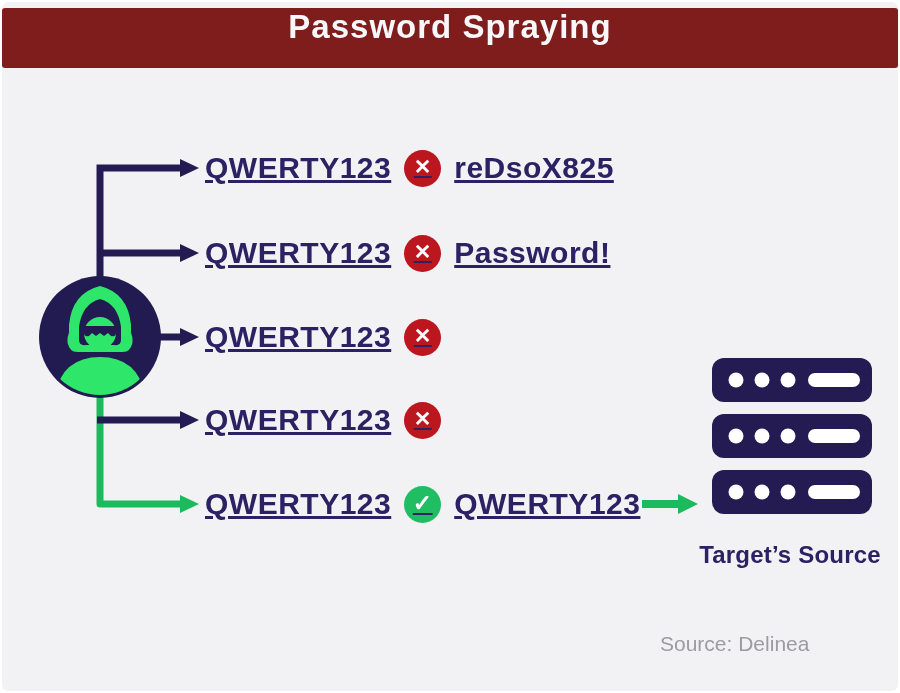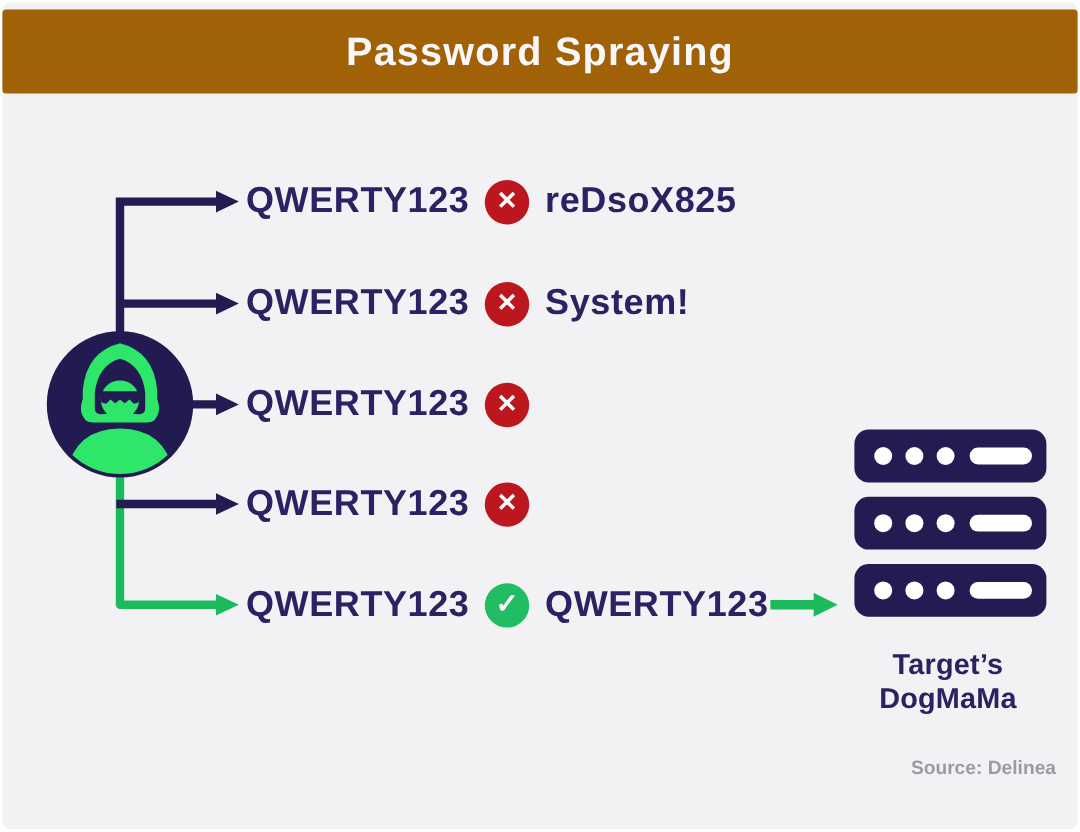--- a/index.html
+++ b/index.html
@@ -5,50 +5,51 @@
   html,body{margin:0;padding:0;background:#ffffff;}
   #canvas{
     position:relative;width:900px;height:693px;overflow:hidden;
     font-family:"Liberation Sans",sans-serif;background:#ffffff;
   }
   .stage{
     position:absolute;left:2px;top:2px;width:896px;height:689px;
     background:#f2f2f4;border-radius:6px;
   }
   .title-bar{
-    position:absolute;left:2px;top:8px;width:896px;height:70px;
-    background:#a16207;border-radius:3px;
-    display:flex;align-items:center;justify-content:center;
+    position:absolute;left:2px;top:8px;width:896px;height:60px;
+    background:#7f1d1d;border-radius:3px;
+    display:flex;align-items:flex-start;justify-content:center;
   }
   .title-bar h1{
     margin:0;color:#f8f8fa;font-size:33px;font-weight:700;letter-spacing:1px;
   }
   svg.diagram{position:absolute;left:0;top:0;}
   .attempt{
     position:absolute;left:205px;height:48px;
     display:flex;align-items:center;gap:13px;
     color:#2b2163;font-size:30px;font-weight:700;letter-spacing:0.5px;
     white-space:nowrap;
+    text-decoration:underline;
   }
   .attempt .pw{line-height:1;}
   .status{
     width:37px;height:37px;border-radius:50%;
     display:flex;align-items:center;justify-content:center;
     color:#ffffff;font-weight:700;flex:0 0 auto;
   }
   .status.fail{background:#bc161f;font-size:21px;}
   .status.success{background:#21bd62;font-size:23px;}
   .status span{transform:translateY(-1px);}
   .target-label{
     position:absolute;left:690px;top:541px;width:200px;text-align:center;
     color:#2b2163;font-size:24px;font-weight:700;letter-spacing:0.2px;
   }
   .source-label{
-    position:absolute;left:660px;top:632px;width:220px;text-align:right;
-    color:#9b9ba3;font-size:16px;font-weight:700;
+    position:absolute;left:660px;top:632px;width:220px;text-align:left;
+    color:#9b9ba3;font-size:21px;font-weight:400;
   }
 </style>
 </head>
 <body>
 
 <div id="canvas">
   <div class="stage"></div>
 
   <svg class="diagram" width="900" height="693" viewBox="0 0 900 693">
     <defs>
@@ -135,21 +136,21 @@
     <span class="status fail">
         <span>✕</span>
       </span>
     <span class="pw">reDsoX825</span>
   </div>
   <div class="attempt" style="top:229px;">
     <span class="pw">QWERTY123</span>
     <span class="status fail">
         <span>✕</span>
       </span>
-    <span class="pw">System!</span>
+    <span class="pw">Password!</span>
   </div>
   <div class="attempt" style="top:313px;">
     <span class="pw">QWERTY123</span>
     <span class="status fail">
         <span>✕</span>
       </span>
   </div>
   <div class="attempt" style="top:396px;">
     <span class="pw">QWERTY123</span>
     <span class="status fail">
@@ -157,15 +158,15 @@
       </span>
   </div>
   <div class="attempt" style="top:480px;">
     <span class="pw">QWERTY123</span>
     <span class="status success">
         <span>✓</span>
       </span>
     <span class="pw">QWERTY123</span>
   </div>
 
-  <div class="target-label">Target’s DogMaMa</div>
+  <div class="target-label">Target’s Source</div>
   <div class="source-label">Source: Delinea</div>
 </div>
 
 </body></html>

